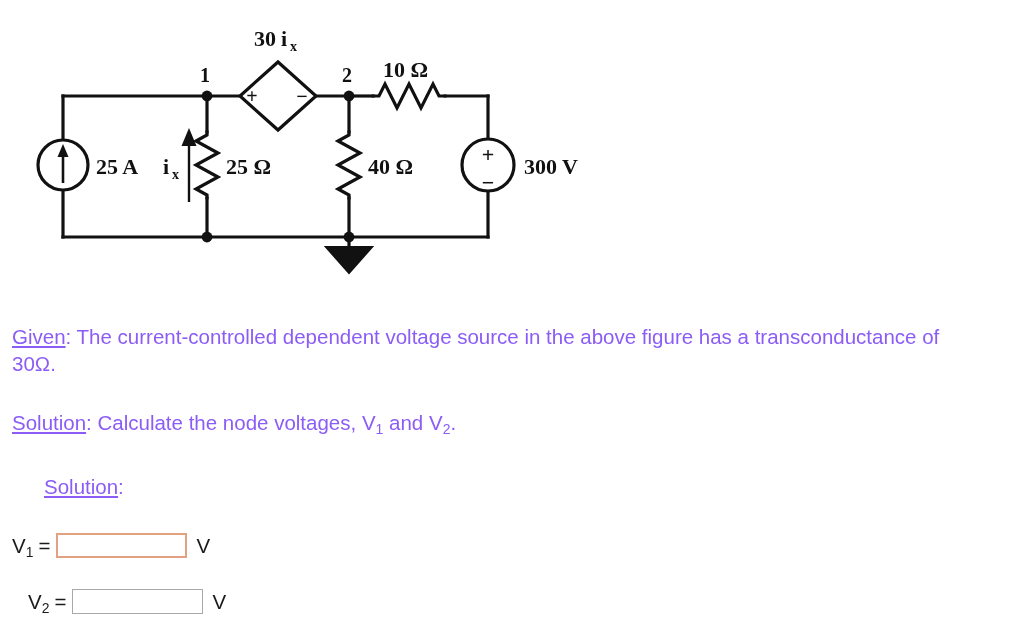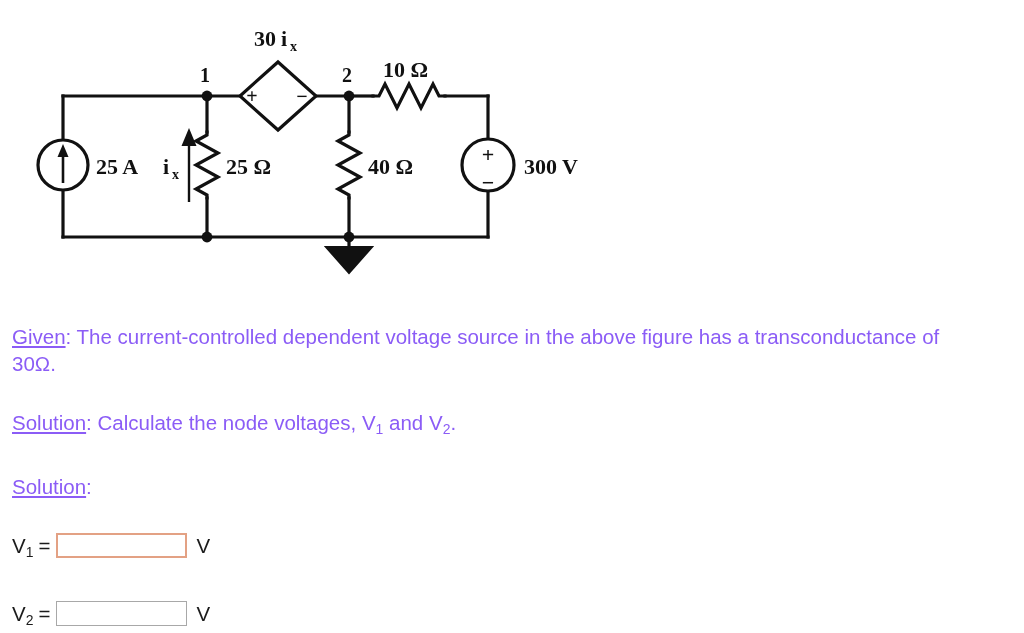--- a/index.html
+++ b/index.html
@@ -38,21 +38,21 @@
   
   .prose-block {
     position: absolute;
     left: 12px;
     font-size: 20.5px;
     line-height: 27px;
     color: #8b5cf6;
   }
   #given-block  { top: 323px; width: 975px; }
   #required-block { top: 409px; width: 800px; }
-  #solution-block { top: 473px; width: 400px; }
+  #solution-block { top: 473px; width: 400px; margin-left: 32px; }
 
   .u-label {
     text-decoration: underline;
     text-underline-offset: 2px;
   }
 
   sub {
     font-size: 0.68em;
     vertical-align: baseline;
     position: relative;
@@ -63,21 +63,21 @@
   .answer-row {
     position: absolute;
     left: 12px;
     display: flex;
     align-items: flex-end;
     font-size: 20.5px;
     color: #1b1b1b;
     height: 30px;
   }
   #answer-row-v1 { top: 528px; }
-  #answer-row-v2 { top: 596px; }
+  #answer-row-v2 { top: 584px; margin-left: 16px; }
 
   .var-name {
     white-space: nowrap;
   }
   .eq-sign {
     margin: 0 6px 0 5px;
   }
 
   .answer-input {
     width: 131px;

